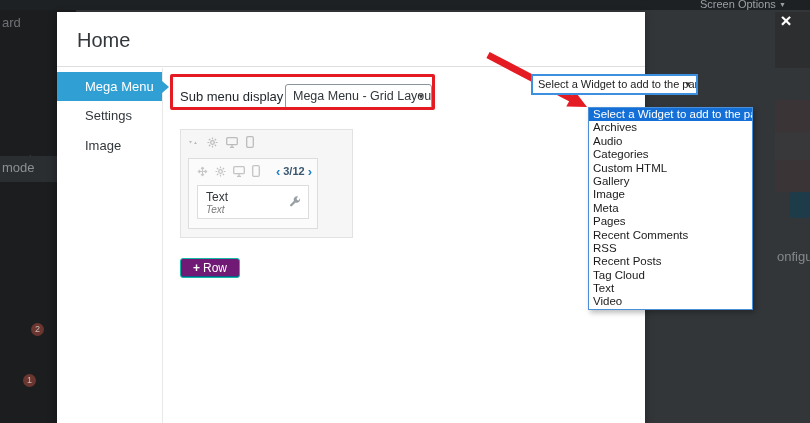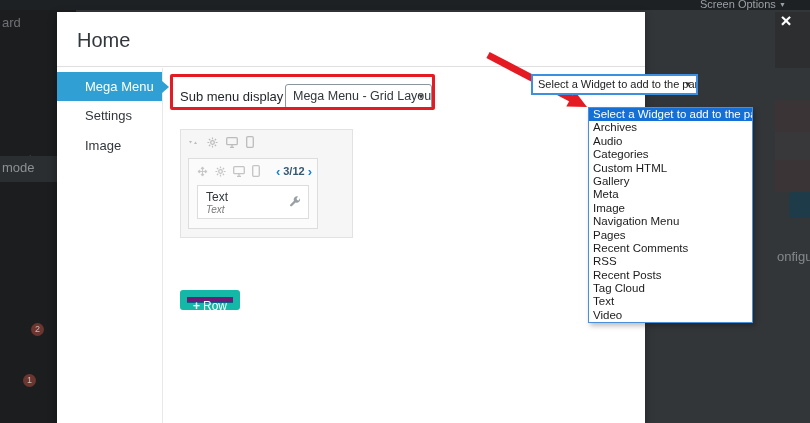--- a/index.html
+++ b/index.html
@@ -61,22 +61,22 @@
   .col-toolbar { position:absolute; left:8px; right:5px; top:6px; display:flex; gap:7px; color:#c4c4c4; align-items:center; }
   .pagination { margin-left:auto; display:flex; gap:3px; font-size:11px; font-weight:bold; align-items:center; }
   .pag-chevron { color:#1a7fc4; cursor:pointer; font-size:13px; line-height:11px; }
   .pag-value { color:#39576f; }
   .widget { position:absolute; left:8px; top:26px; width:112px; height:34px; background:#fff; border:1px solid #ddd; cursor:pointer; }
   .widget-title { position:absolute; left:8px; top:4px; font-size:12px; color:#32373c; }
   .widget-sub { position:absolute; left:8px; top:18px; font-size:10px; font-style:italic; color:#7a7a7a; }
   .wrench { position:absolute; right:7px; top:10px; color:#98a0a5; cursor:pointer; }
 
   .row-button { position:absolute; left:123px; top:246px; width:60px; height:20px; background:#701a75;
-    border:7px solid #14b8a6; border-radius:3px; color:#fff; font-size:12px; line-height:18px;
-    text-align:center; cursor:pointer; box-shadow:inset 0 -1px 0 #0a5d88;margin-top:32px; }
+    border:1px solid #14b8a6; border-radius:3px; color:#fff; font-size:12px; line-height:18px;
+    text-align:center; cursor:pointer; box-shadow:inset 0 -1px 0 #0a5d88; }
   .row-button .plus { font-weight:bold; margin-right:3px; }
 
   
   .widget-select { position:absolute; left:531px; top:74px; width:167px; height:21px; background:#fff;
     border:2px solid #3d8fe0; font-size:11px; color:#222; line-height:17px; padding-left:5px;
     cursor:pointer; white-space:nowrap; overflow:hidden; z-index:6; }
   .widget-select .arr { position:absolute; right:4px; top:0; font-size:8px; color:#333; line-height:17px; }
   .option-list { position:absolute; left:588px; top:107px; width:165px; background:#fff;
     border:1px solid #4a90d9; box-shadow:2px 3px 5px rgba(0,0,0,.25); z-index:7; }
   .opt { height:13.4px; line-height:13.4px; font-size:11.5px; color:#1b1b1b; padding-left:4px;
@@ -209,23 +209,22 @@
   <span class="arr">▼</span>
 </div>
 
 <div class="option-list">
     <div class="opt sel">Select a Widget to add to the panel</div>
     <div class="opt">Archives</div>
     <div class="opt">Audio</div>
     <div class="opt">Categories</div>
     <div class="opt">Custom HTML</div>
     <div class="opt">Gallery</div>
+    <div class="opt">Image</div>
     <div class="opt">Meta</div>
-    <div class="opt">Image</div>
-    <div class="opt">Navigation Menu</div>
     <div class="opt">Pages</div>
     <div class="opt">Recent Comments</div>
     <div class="opt">RSS</div>
     <div class="opt">Recent Posts</div>
     <div class="opt">Tag Cloud</div>
     <div class="opt">Text</div>
     <div class="opt">Video</div>
   </div>
 
 <div class="red-box"></div>

